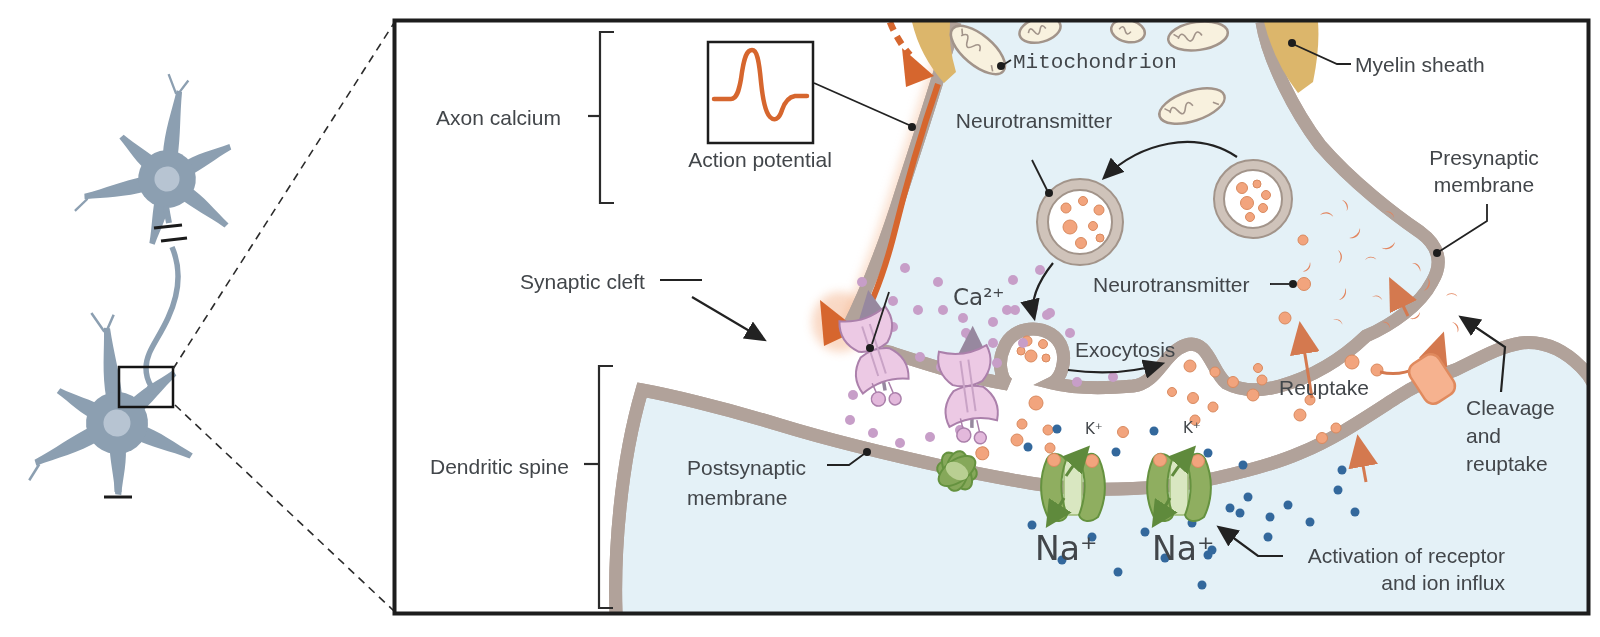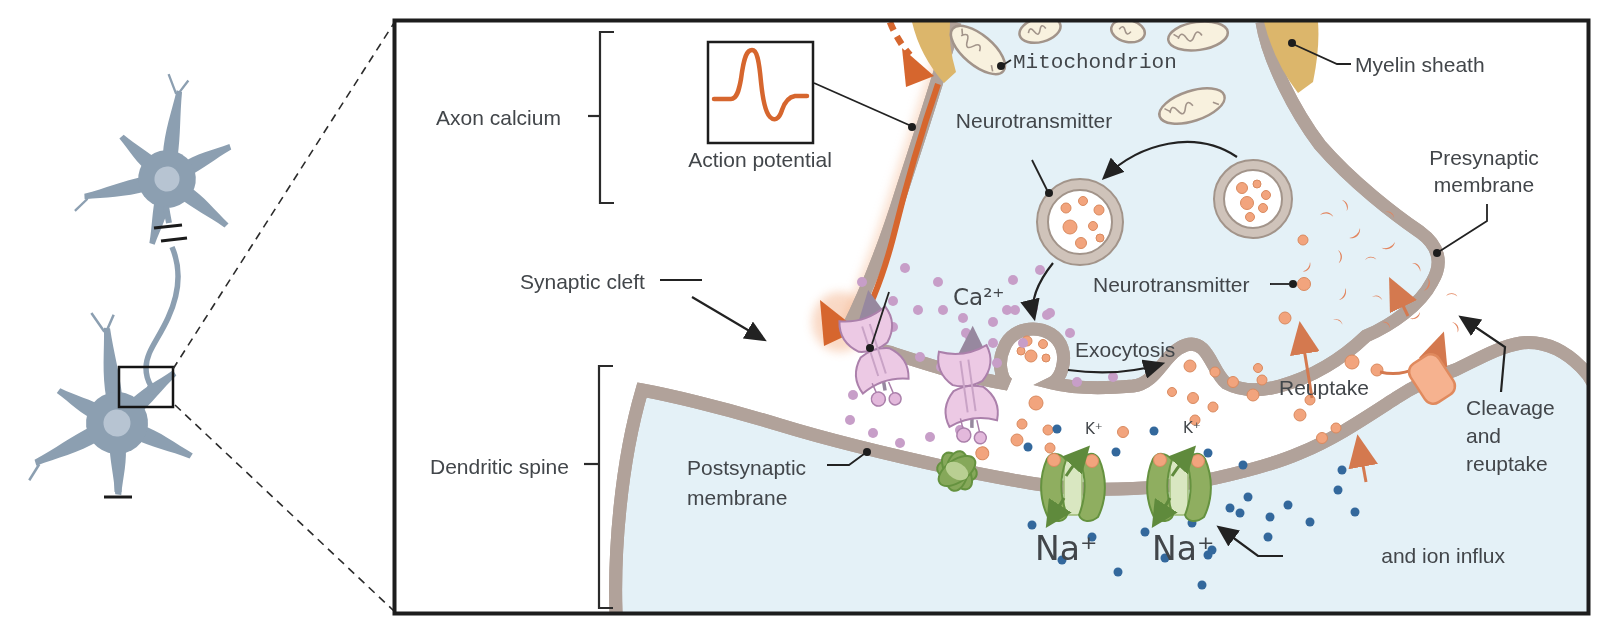--- a/index.html
+++ b/index.html
@@ -415,20 +415,21 @@
   <span>Cleavage</span>
   <span>and</span>
   <span>reuptake</span>
 </div>
 <div class="lbl" style="left:430px;top:454px;">Dendritic spine</div>
 <div class="lbl l3" style="left:687px;top:453px;line-height:30px;">
   <span>Postsynaptic</span>
   <span>membrane</span>
 </div>
 <div class="lbl rgt l3" style="left:1505px;top:543px;">
+  <span>Activation of receptor</span>
   <span>and ion influx</span>
 </div>
 <div class="lbl ion big" style="left:953px;top:283px;">Ca²⁺</div>
 <div class="lbl ion mid" style="left:1035px;top:528px;">Na⁺</div>
 <div class="lbl ion mid" style="left:1152px;top:528px;">Na⁺</div>
 <div class="lbl ion sml" style="left:1085px;top:420px;">K⁺</div>
 <div class="lbl ion sml" style="left:1183px;top:419px;">K⁺</div>
 </div>
 
 </body></html>

